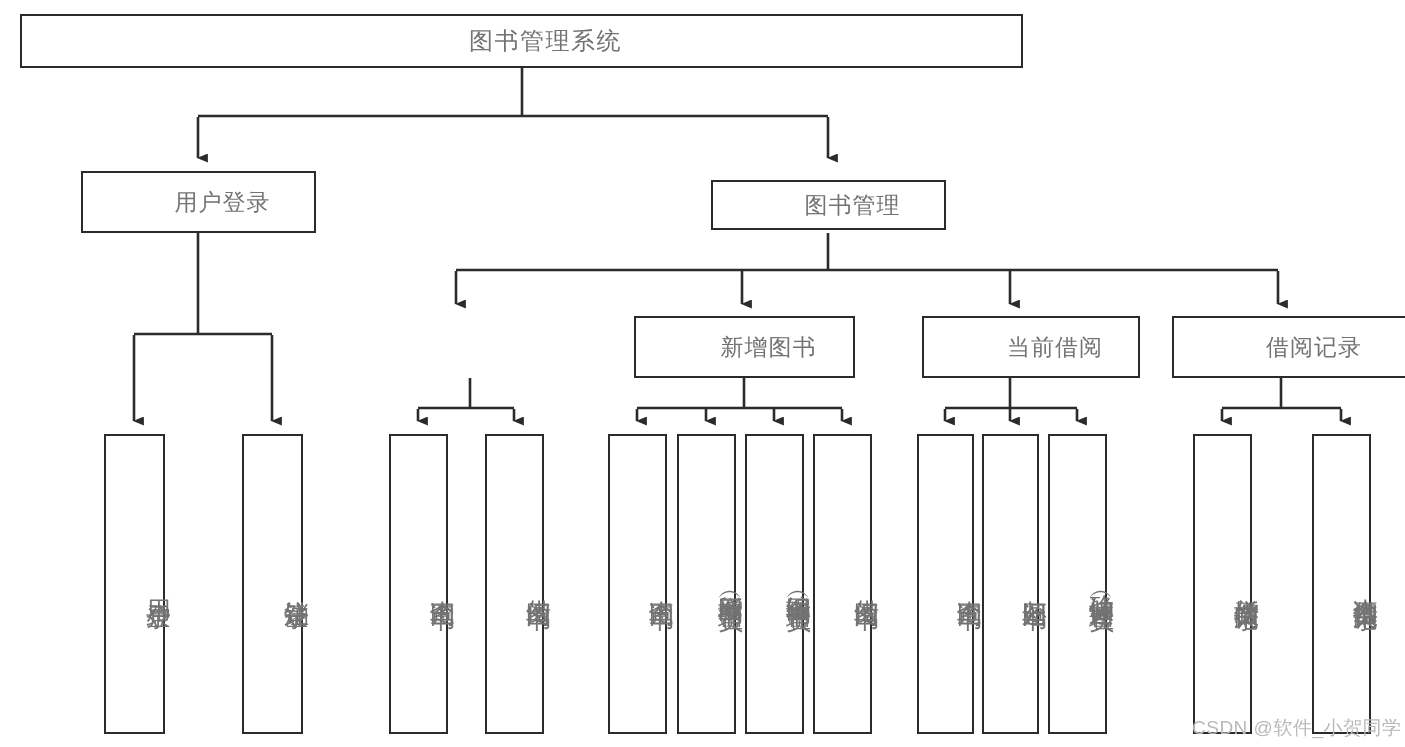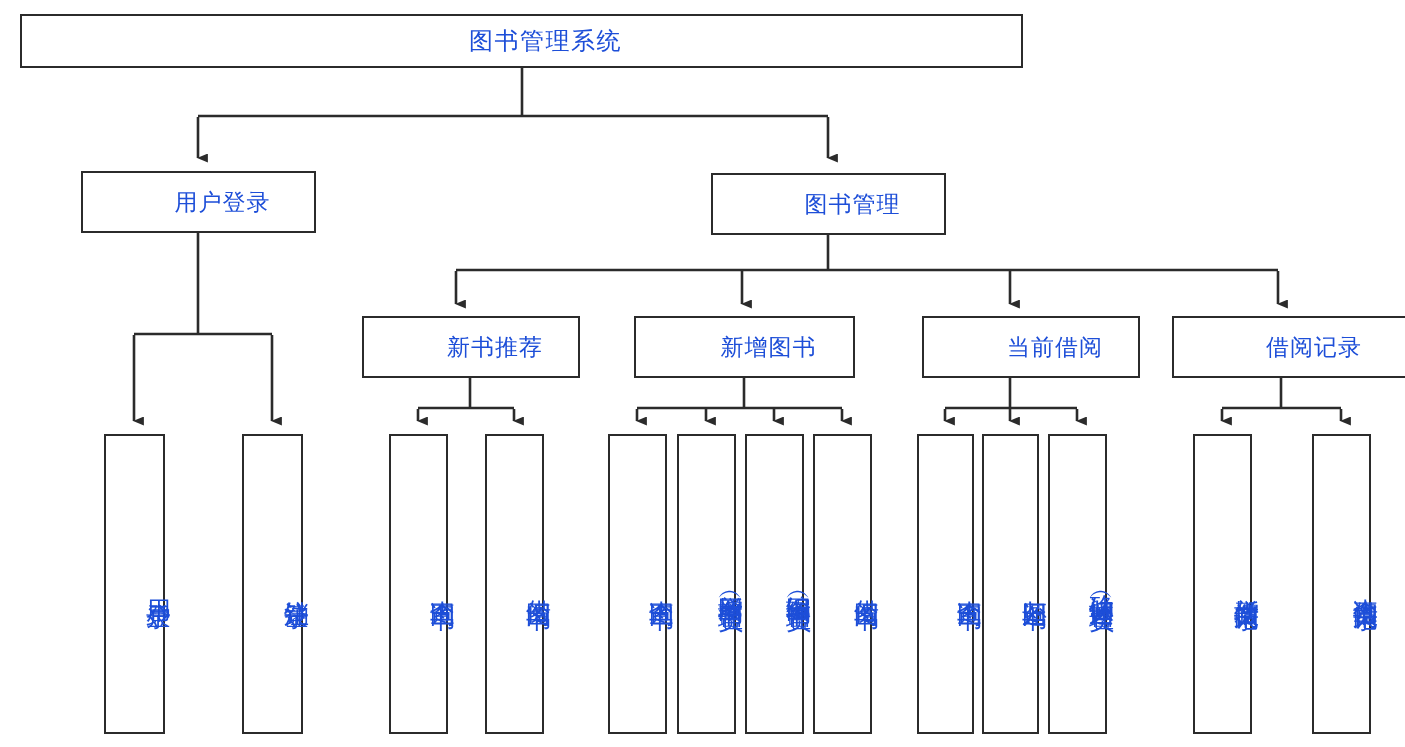--- a/index.html
+++ b/index.html
@@ -27,21 +27,21 @@
     pointer-events: none;
   }
   .node {
     position: absolute;
     box-sizing: border-box;
     border: 2px solid #2b2b2b;
     background: #ffffff;
     display: flex;
     align-items: center;
     justify-content: center;
-    color: #1d4ed8;
+    color: #737373;
     padding-left: 48px;
   }
   .node .label {
     display: block;
     text-align: center;
     line-height: 1.05;
     white-space: nowrap;
   }
   
   .node.horiz .label {
@@ -131,27 +131,24 @@
     </g>
   </svg>
 
   <div class="node root horiz" style="left:20px; top:14px; width:1003px; height:54px;">
     <span class="label">图书管理系统</span>
   </div>
 
   <div class="node horiz" style="left:81px; top:171px; width:235px; height:62px;">
     <span class="label">用户登录</span>
   </div>
-  <div class="node horiz" style="left:711px; top:173px; width:235px; height:62px;">
+  <div class="node horiz" style="left:711px; top:180px; width:235px; height:50px;">
     <span class="label">图书管理</span>
   </div>
 
-  <div class="node horiz" style="left:362px; top:316px; width:218px; height:62px;">
-    <span class="label">新书推荐</span>
-  </div>
   <div class="node horiz" style="left:634px; top:316px; width:221px; height:62px;">
     <span class="label">新增图书</span>
   </div>
   <div class="node horiz" style="left:901px; top:316px; width:218px; height:62px;margin-left:21px;">
     <span class="label">当前借阅</span>
   </div>
   <div class="node horiz" style="left:1172px; top:316px; width:236px; height:62px;">
     <span class="label">借阅记录</span>
   </div>
 
@@ -192,14 +189,15 @@
     <span class="label">确认归还（管理员）</span>
   </div>
 
   <div class="node vert tall" style="left:1193px; top:434px; width:59px; height:300px;">
     <span class="label">新增借阅记录</span>
   </div>
   <div class="node vert tall" style="left:1312px; top:434px; width:59px; height:300px;">
     <span class="label">查询借阅记录</span>
   </div>
 
+  <div class="watermark" style="left:1192px; top:715px;">CSDN @软件_小贺同学</div>
 
 </div>
 
 </body></html>

